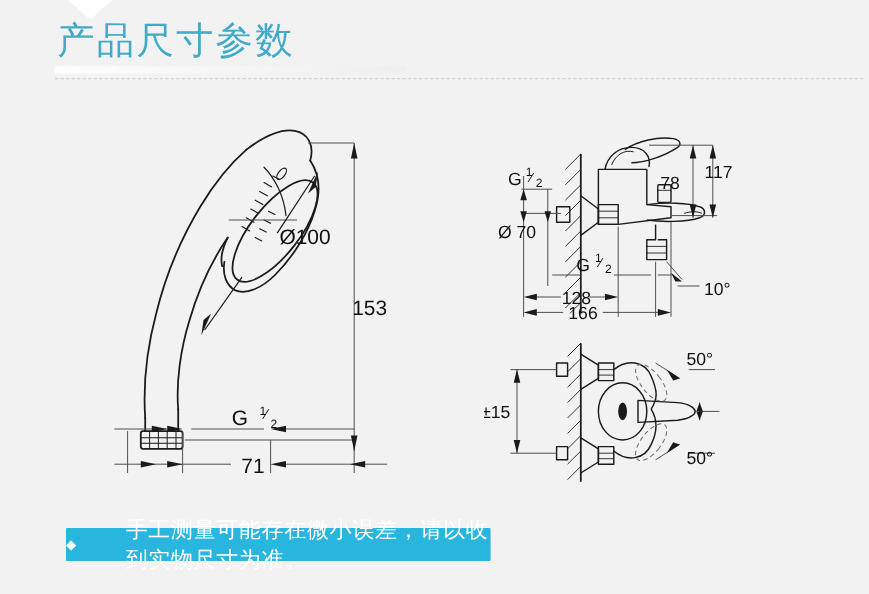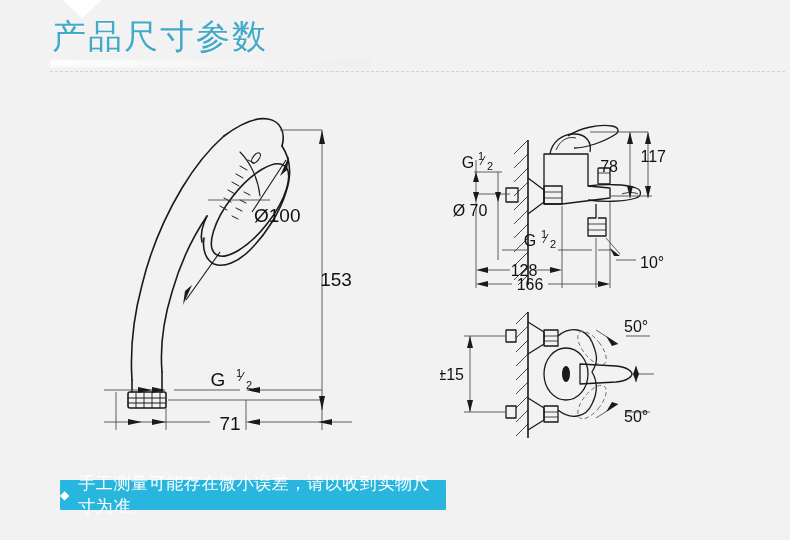--- a/index.html
+++ b/index.html
@@ -84,23 +84,24 @@
     border-radius: 1px;
   }
   .note-diamond {
     color: #ffffff;
     font-size: 12px;
     margin-right: 9px;
     line-height: 1;
   }
   .note-text {
     color: #ffffff;
-    font-size: 17px;
+    font-size: 20px;
     letter-spacing: 0.6px;
     font-family: "DejaVu Sans", sans-serif;
+    margin-left: 36px;
   }
 
   svg text {
     font-family: "Liberation Sans", sans-serif;
     fill: #111111;
   }
   .dim { font-size: 19px; }
   .dim-sm { font-size: 16px; }
   .frac-num { font-size: 11px; }
   .frac-den { font-size: 11px; }

